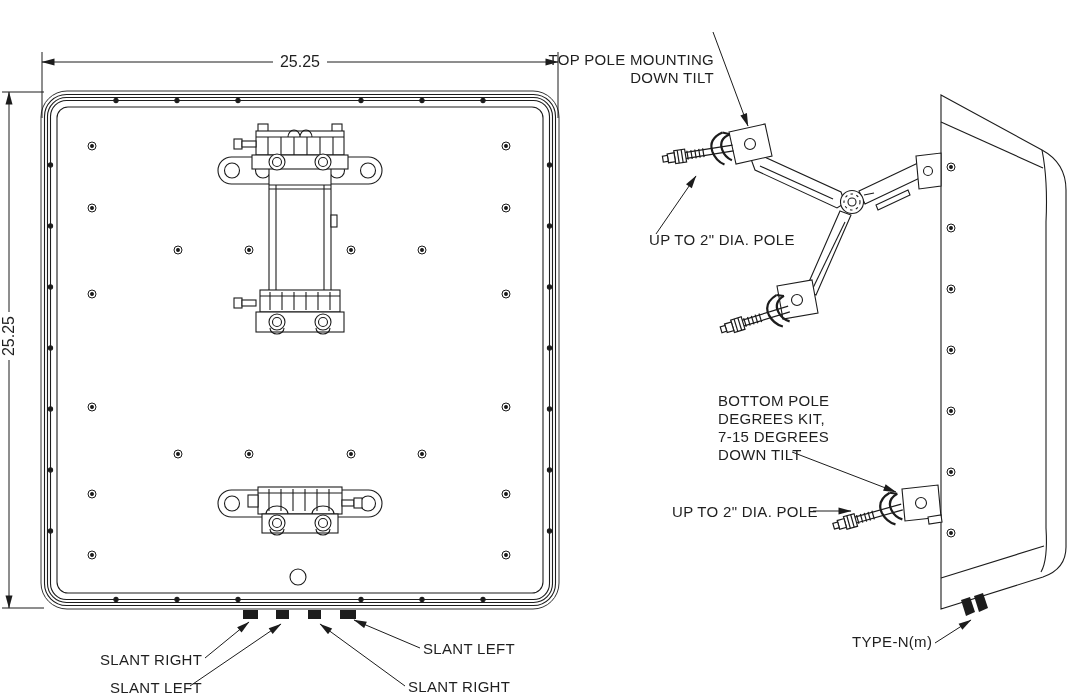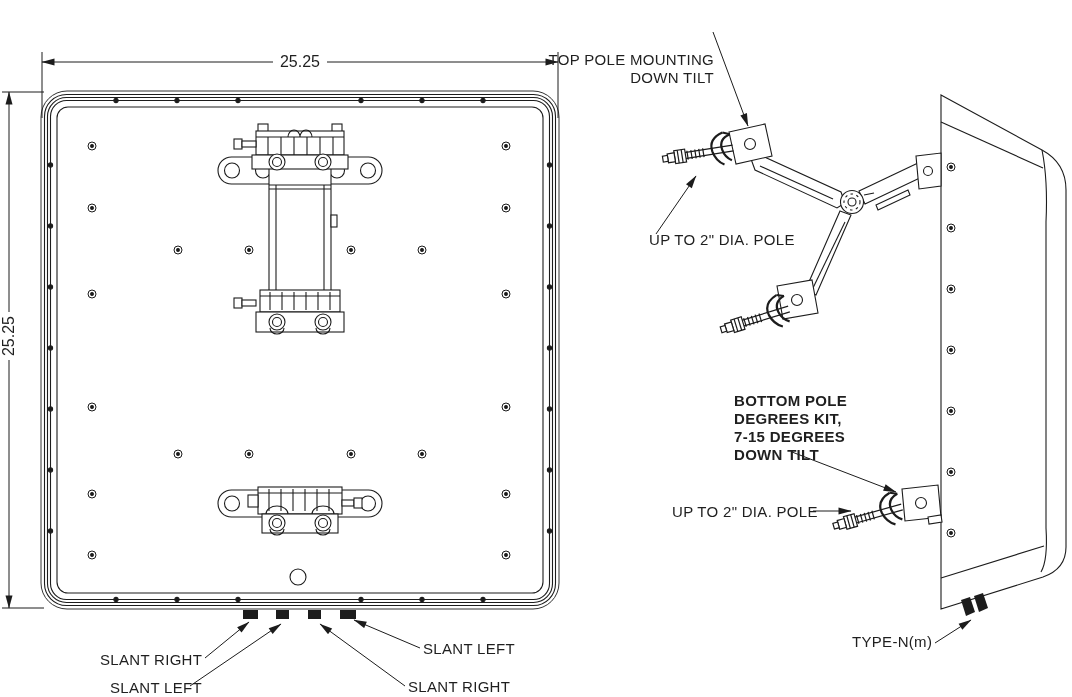--- a/index.html
+++ b/index.html
@@ -296,21 +296,21 @@
 
 <div class="lbl dim" style="left:-23px;top:327px;width:64px;transform:rotate(-90deg);">25.25</div>
 
 <div class="lbl block r" style="left:528px;top:3px;width:186px;margin-top:48px;">
   <span>TOP POLE MOUNTING</span>
   <span>DOWN TILT</span>
 </div>
 
 <div class="lbl" style="left:649px;top:231px;">UP TO 2" DIA. POLE</div>
 
-<div class="lbl block" style="left:734px;top:392px;font-weight:bold;">
+<div class="lbl block" style="left:718px;top:392px;">
   <span>BOTTOM POLE</span>
   <span>DEGREES KIT,</span>
   <span>7-15 DEGREES</span>
   <span>DOWN TILT</span>
 </div>
 
 <div class="lbl" style="left:672px;top:503px;">UP TO 2" DIA. POLE</div>
 
 <div class="lbl" style="left:852px;top:633px;">TYPE-N(m)</div>
 

